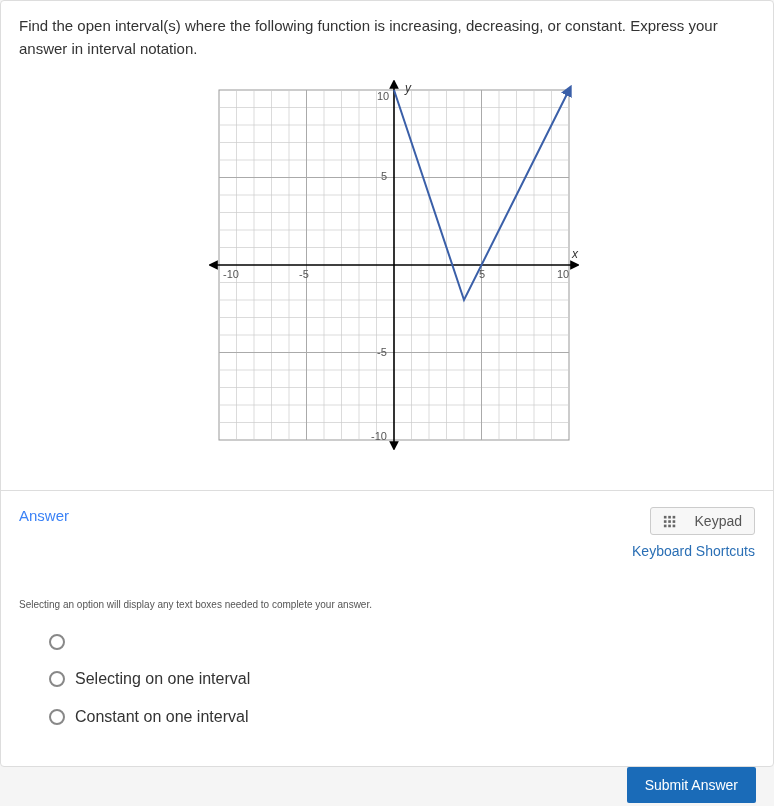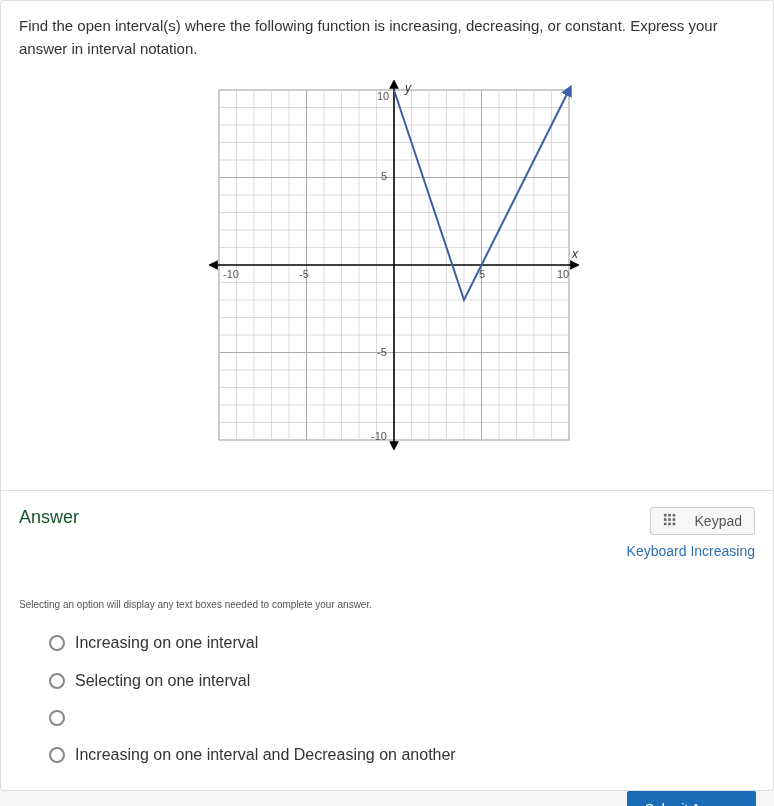--- a/index.html
+++ b/index.html
@@ -34,30 +34,30 @@
   .answer-section {
     padding: 16px 18px 20px 18px;
   }
   .answer-header {
     display: flex;
     justify-content: space-between;
     align-items: flex-start;
     margin-bottom: 40px;
   }
   .answer-label {
-    font-size: 18px;
-    color: #14532d;
+    font-size: 15px;
+    color: #3b82f6;
     font-weight: 500;
   }
   .keypad-area {
     text-align: right;
   }
   .keypad-btn {
     display: inline-flex;
-    align-items: flex-start;
+    align-items: flex-end;
     gap: 18px;
     background: #f7f7f7;
     border: 1px solid #ccc;
     border-radius: 3px;
     padding: 5px 12px;
     font-size: 14px;
     color: #555;
     cursor: pointer;
   }
   .keypad-btn svg { width: 14px; height: 14px; }
@@ -210,41 +210,37 @@
               <rect x="11" y="1" width="3" height="3"></rect>
             <rect x="1" y="6" width="3" height="3"></rect>
               <rect x="6" y="6" width="3" height="3"></rect>
               <rect x="11" y="6" width="3" height="3"></rect>
             <rect x="1" y="11" width="3" height="3"></rect>
               <rect x="6" y="11" width="3" height="3"></rect>
               <rect x="11" y="11" width="3" height="3"></rect>
           </svg>
           <span>Keypad</span>
         </button>
-        <a class="shortcuts-link">Keyboard Increasing</a>
+        <a class="shortcuts-link">Keyboard Shortcuts</a>
       </div>
     </div>
 
     <p class="instruction">Selecting an option will display any text boxes needed to complete your answer.</p>
 
     <div class="options">
       <div class="option">
         <span class="radio"></span>
-        <span class="option-label">Increasing on one interval</span>
       </div>
       <div class="option">
         <span class="radio"></span>
         <span class="option-label">Selecting on one interval</span>
       </div>
       <div class="option">
         <span class="radio"></span>
-      </div>
-      <div class="option" style="margin-bottom:6px;">
-        <span class="radio"></span>
-        <span class="option-label">Increasing on one interval and Decreasing on another</span>
+        <span class="option-label">Constant on one interval</span>
       </div>
     </div>
   </div>
 </div>
 
 <div class="submit-row">
   <button class="submit-btn">Submit Answer</button>
 </div>
 
 </body></html>

